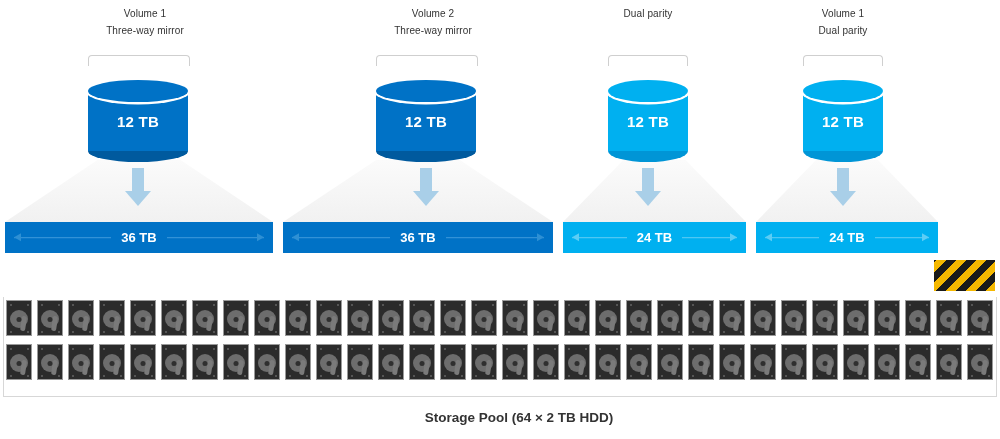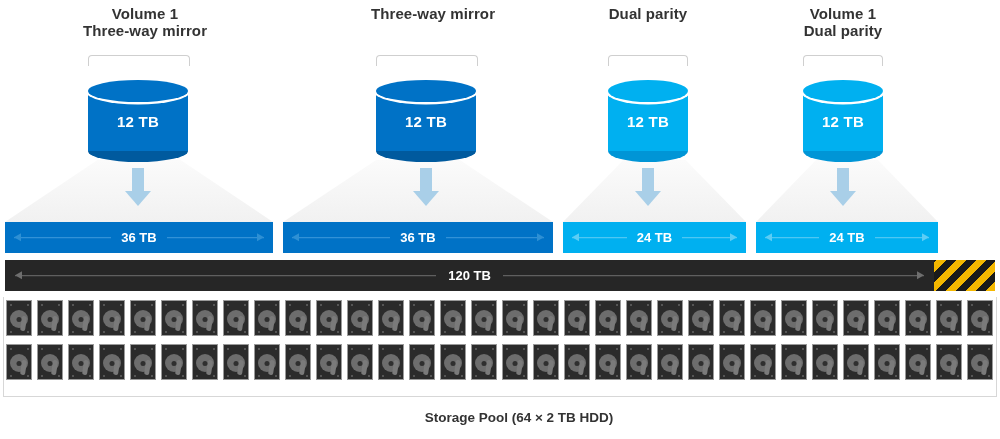--- a/index.html
+++ b/index.html
@@ -17,23 +17,23 @@
     height: 439px;
     background: #ffffff;
     overflow: hidden;
   }
 
   
   .vol-title {
     position: absolute;
     text-align: center;
     color: #333333;
-    font-size: 15px;
+    font-size: 10px;
     line-height: 17px;
-    font-weight: 700;
+    font-weight: 400;
     letter-spacing: 0.1px;
   }
   .vol-title .t1 { display: block; }
   .vol-title .t2 { display: block; }
 
   
   .bracket {
     position: absolute;
     border: 1.6px solid #cfcfcf;
     border-bottom: none;
@@ -297,20 +297,21 @@
   <div class="down-arrow" data-name="volume-down-arrow-1" style="left:125px; top:168px;">
     <div class="shaft" data-name="arrow-shaft-1"></div>
     <div class="head" data-name="arrow-head-1"></div>
   </div>
   <div class="cap-bar" data-name="volume-footprint-bar-1" style="left:5px; top:222px; width:268px; background:#0072c6;">
     <div class="dbl-arrow" data-name="footprint-span-arrow-1" style="background:#3f9adb;"></div>
     <span class="bar-text" data-name="volume-footprint-label-1" style="background:#0072c6;">36 TB</span>
   </div>
 
   <div class="vol-title" data-name="volume-title-2" style="left:348px; top:5px; width:170px;">
+    <span class="t1" data-name="volume-name-2">Volume 2</span>
     <span class="t2" data-name="volume-resiliency-2">Three-way mirror</span>
   </div>
   <div class="bracket" data-name="volume-bracket-2" style="left:376px; top:55px; width:102px;"></div>
   <div class="funnel" data-name="volume-funnel-2" style="left:283px; top:160px; width:270px; height:62px;
               clip-path: polygon(34.5% 0%, 65.5% 0%, 100% 100%, 0% 100%);"></div>
   <div class="cyl" data-name="volume-cylinder-2" style="left:376px; top:80px; width:100px; height:82px;">
     <div class="bottom" data-name="cylinder-bottom-2" style="background:#005a9e;"></div>
     <div class="body" data-name="cylinder-body-2" style="background:#0072c6;"></div>
     <div class="top" data-name="cylinder-top-2" style="background:#0072c6;"></div>
     <div class="cap-label" data-name="volume-capacity-2">12 TB</div>
@@ -360,24 +361,20 @@
   </div>
   <div class="down-arrow" data-name="volume-down-arrow-4" style="left:830px; top:168px;">
     <div class="shaft" data-name="arrow-shaft-4"></div>
     <div class="head" data-name="arrow-head-4"></div>
   </div>
   <div class="cap-bar" data-name="volume-footprint-bar-4" style="left:756px; top:222px; width:182px; background:#00b0f0;">
     <div class="dbl-arrow" data-name="footprint-span-arrow-4" style="background:#63cdf4;"></div>
     <span class="bar-text" data-name="volume-footprint-label-4" style="background:#00b0f0;">24 TB</span>
   </div>
 
-  <div class="pool-bar" data-name="pool-total-bar" style="left:5px; top:260px; width:929px;">
-    <div class="dbl-arrow" data-name="pool-span-arrow"></div>
-    <span class="bar-text" data-name="pool-total-label">120 TB</span>
-  </div>
   <div class="hatch" data-name="pool-reserve-hatch" style="left:934px; top:260px; width:61px;
               background: repeating-linear-gradient(-45deg,
                 #f5b800 0px, #f5b800 7px,
                 #1a1a1a 7px, #1a1a1a 14px);"></div>
 
   <div id="enclosure" data-name="disk-enclosure">
     <div class="disk-row" data-name="disk-row-top" style="top:3px;">
         <div class="disk" data-name="hdd-icon">
           <span class="scr s1" data-name="hdd-screw"></span>
           <span class="scr s2" data-name="hdd-screw"></span>

